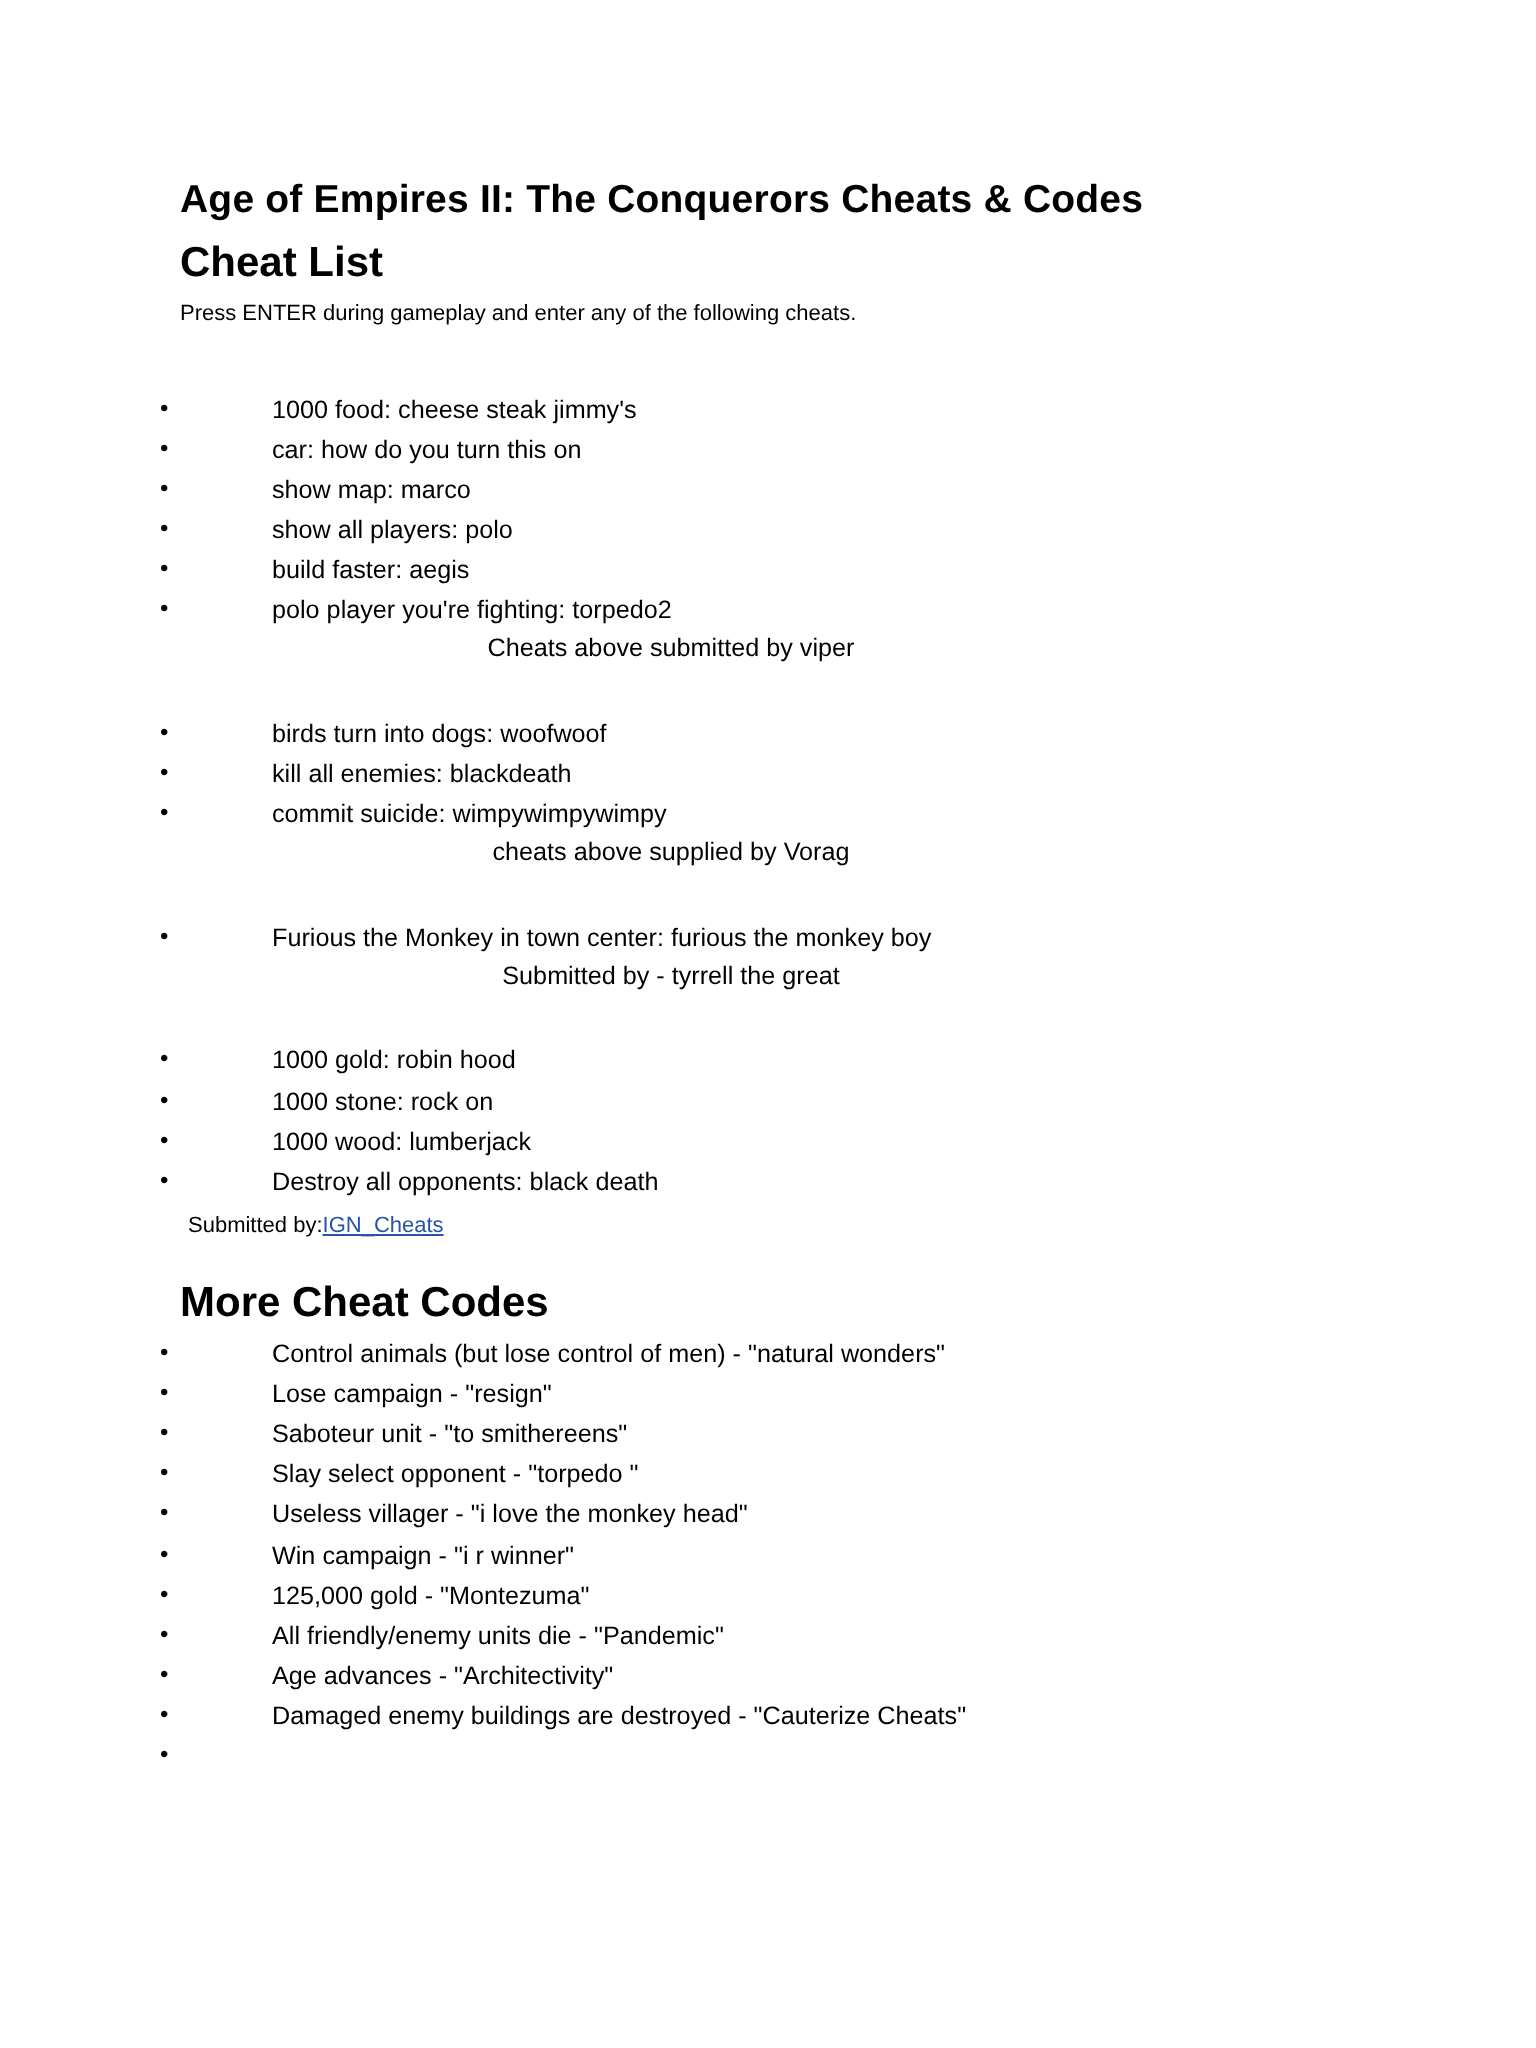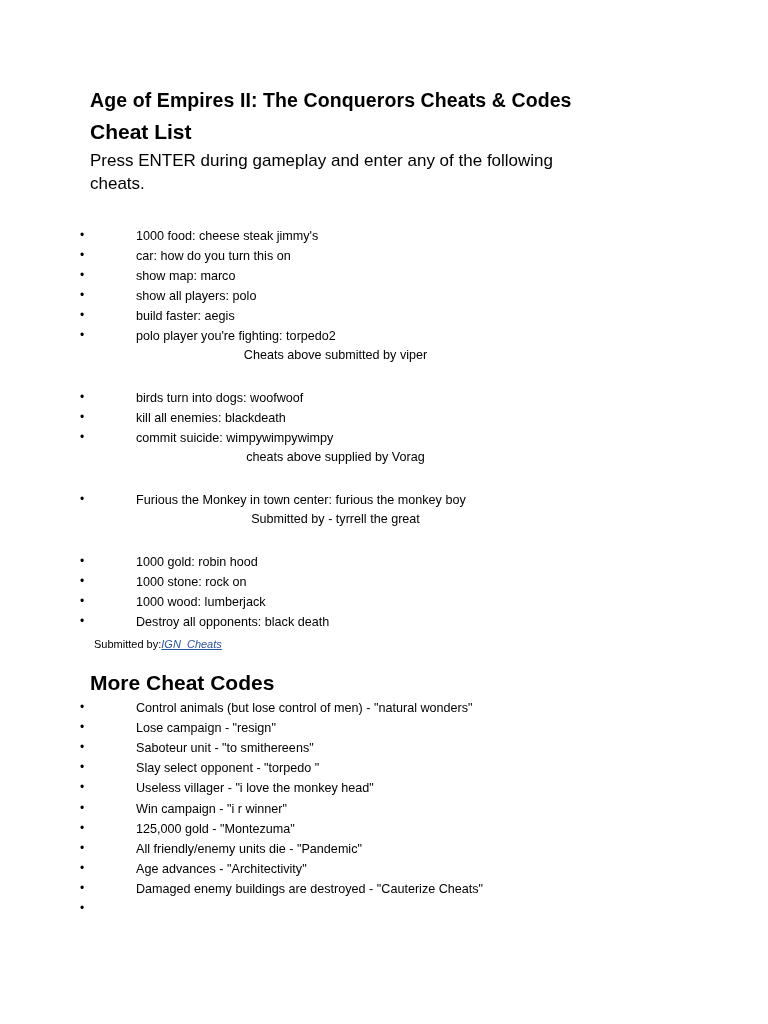--- a/index.html
+++ b/index.html
@@ -32,21 +32,21 @@
     font-size: 21px;
     font-weight: bold;
     margin: 0 0 4px 0;
     line-height: 1.3;
   }
   .section-heading.more {
     margin-top: 16px;
     margin-bottom: 2px;
   }
   .intro {
-    font-size: 17px;
+    font-size: 11px;
     line-height: 1.35;
     margin: 0 0 8px 0;
   }
   ul.cheats {
     list-style: none;
     margin: 0;
     padding: 0;
   }
   ul.cheats li {
     position: relative;
@@ -75,21 +75,20 @@
   .submitted-line {
     font-size: 11px;
     line-height: 1.5;
     margin: 4px 0 0 0;
     padding-left: 4px;
   }
   .submitted-line a {
     color: #2953a3;
     text-decoration: underline;
     cursor: pointer;
-    font-style: italic;
   }
   .group {
     margin: 0;
   }
 </style>
 </head>
 <body>
 
 <div class="page">
 

